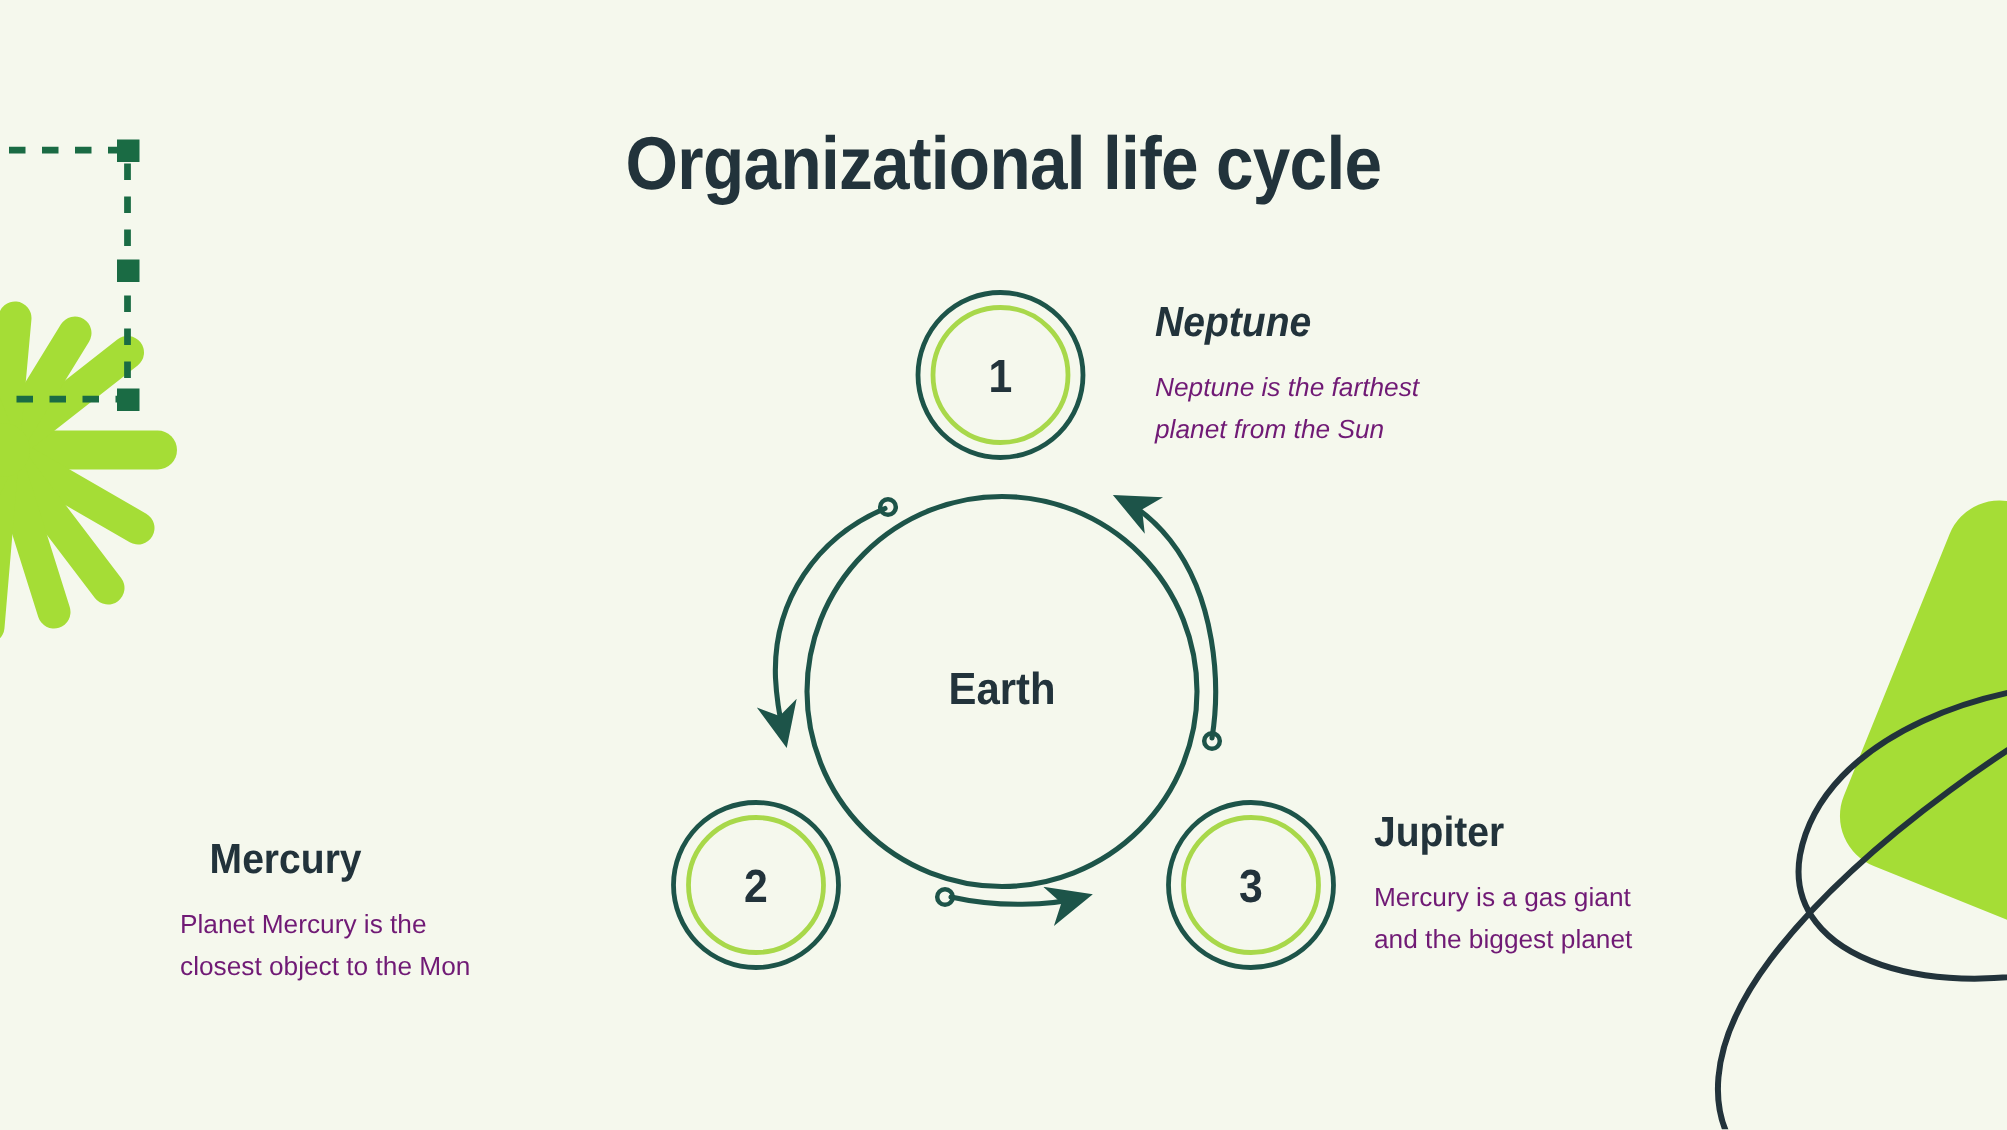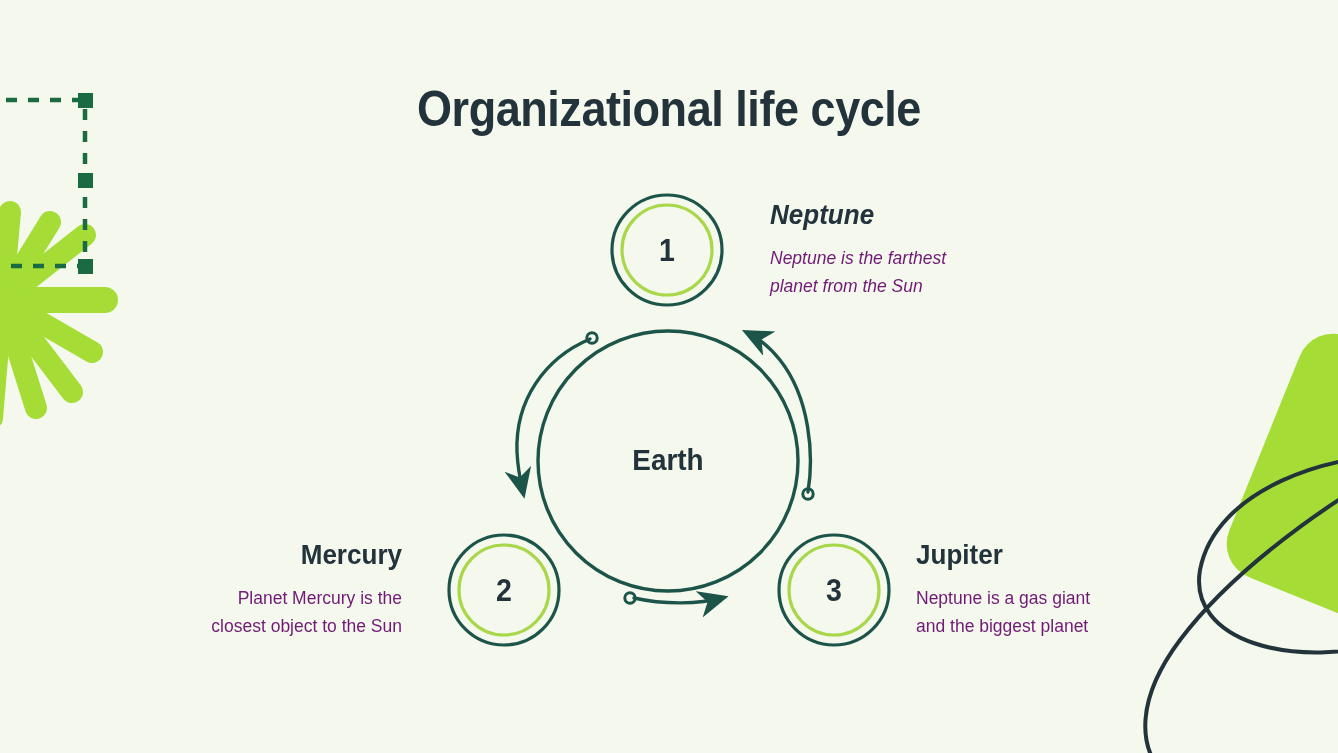--- a/index.html
+++ b/index.html
@@ -112,23 +112,22 @@
     left: 770px;
     top: 200px;
     width: 290px;
     text-align: left;
     font-style: italic;
   }
   #item-neptune .item-title { transform-origin: left top; }
 
   #item-mercury {
     left: 120px;
-    top: 540px;
+    top: 558px;
     width: 282px;
-    text-align: right;
   }
   #item-mercury .item-title { transform-origin: right top; }
 
   #item-jupiter {
     left: 916px;
     top: 540px;
     width: 300px;
     text-align: left;
   }
   #item-jupiter .item-title { transform-origin: left top; }
@@ -225,22 +224,22 @@
 
   <div class="item-block" id="item-neptune">
     <p class="item-title">Neptune</p>
     <p class="item-desc">Neptune is the farthest
 planet from the Sun</p>
   </div>
 
   <div class="item-block" id="item-mercury">
     <p class="item-title">Mercury</p>
     <p class="item-desc">Planet Mercury is the
-closest object to the Sun</p>
+closest object to the Mon</p>
   </div>
 
   <div class="item-block" id="item-jupiter">
     <p class="item-title">Jupiter</p>
-    <p class="item-desc">Neptune is a gas giant
+    <p class="item-desc">Mercury is a gas giant
 and the biggest planet</p>
   </div>
 
 </div>
 
 </body></html>

